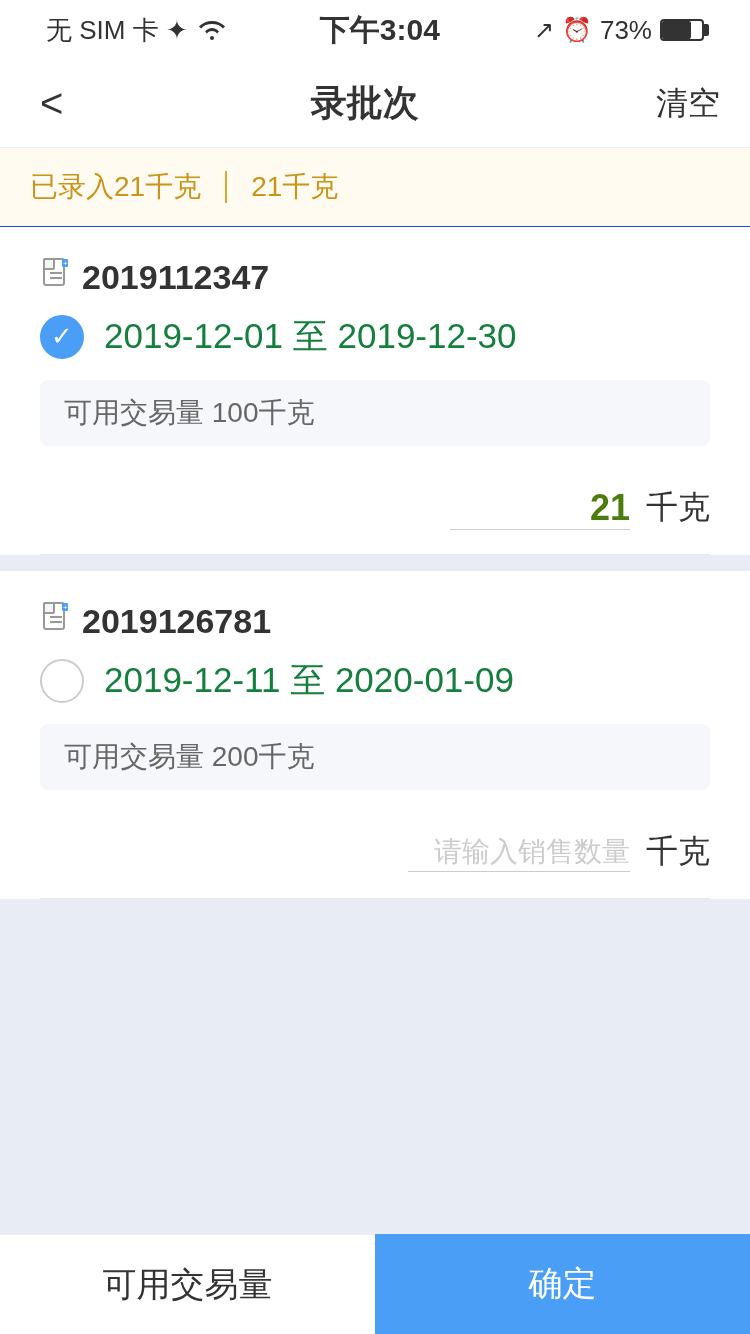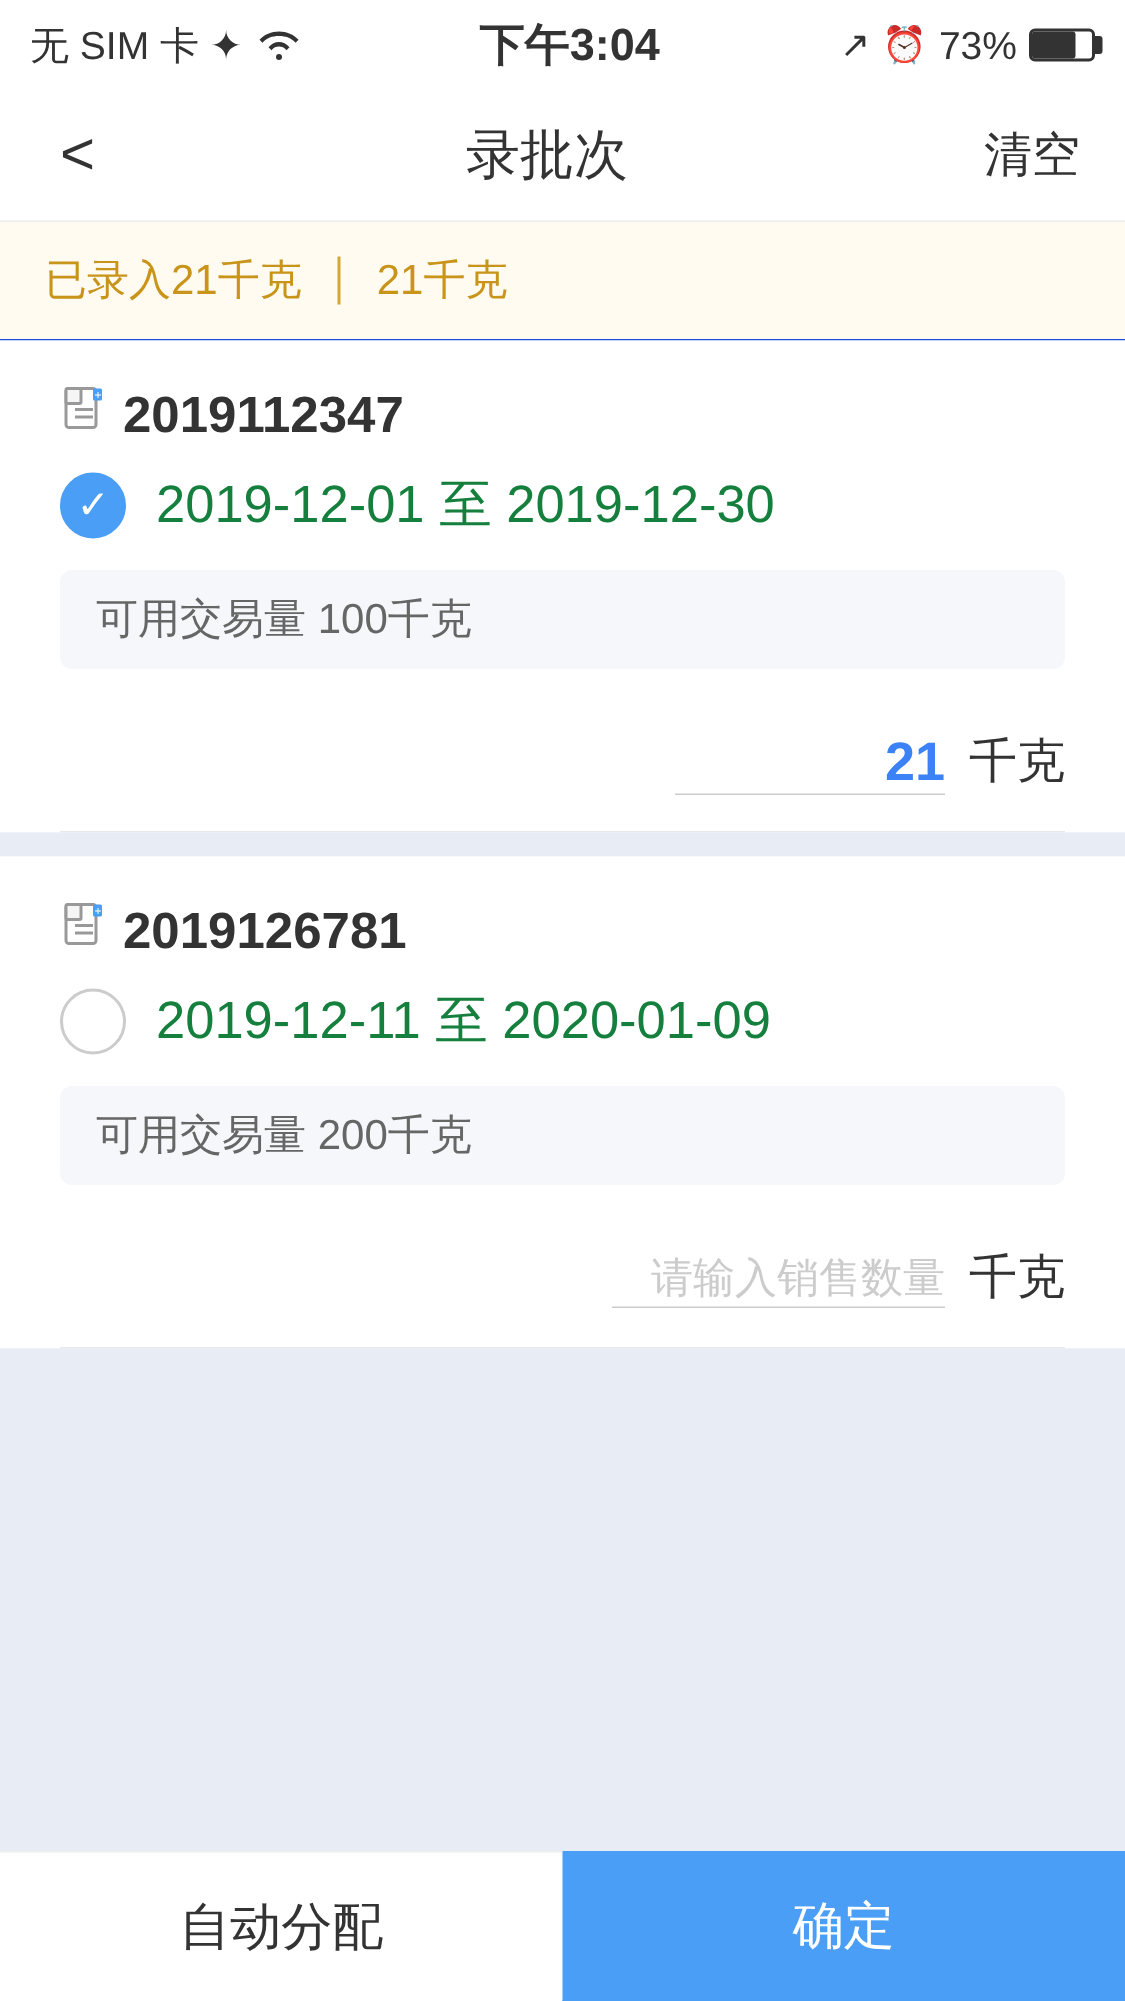--- a/index.html
+++ b/index.html
@@ -12,21 +12,21 @@
       font-size: 30px;
       color: #333;
     }
 
     
     .status-bar {
       display: flex;
       justify-content: space-between;
       align-items: center;
       background: #fff;
-      padding: 0 20px;
+      padding: 0 46px;
       height: 60px;
       font-size: 26px;
       font-weight: 500;
     }
     .status-left {
       display: flex;
       align-items: center;
       gap: 10px;
     }
     .status-center {
@@ -75,21 +75,21 @@
       border-bottom: 1px solid #eee;
     }
     .nav-back {
       font-size: 40px;
       color: #333;
       cursor: pointer;
       padding: 10px;
     }
     .nav-title {
       font-size: 36px;
-      font-weight: 400;
+      font-weight: 700;
       color: #333;
     }
     .nav-clear {
       font-size: 32px;
       color: #333;
       cursor: pointer;
     }
 
     
     .info-banner {
@@ -182,21 +182,21 @@
     .qty-input-row {
       display: flex;
       align-items: center;
       justify-content: flex-end;
       padding: 20px 0 24px 0;
       gap: 16px;
     }
     .qty-value {
       font-size: 36px;
       font-weight: 600;
-      color: #3b82f6;
+      color: #4d7c0f;
     }
     .qty-unit {
       font-size: 32px;
       color: #333;
     }
     .qty-underline {
       border-bottom: 1.5px solid #ccc;
       min-width: 180px;
       text-align: right;
       display: flex;
@@ -353,15 +353,15 @@
       </div>
       <span class="qty-unit">千克</span>
     </div>
   </div>
   <div class="divider-line"></div>
 </div>
 
 <div class="empty-area"></div>
 
 <div class="bottom-bar">
-  <button class="btn-auto">自动分配</button>
+  <button class="btn-auto">可用交易量</button>
   <button class="btn-confirm">确定</button>
 </div>
 
 </body></html>

